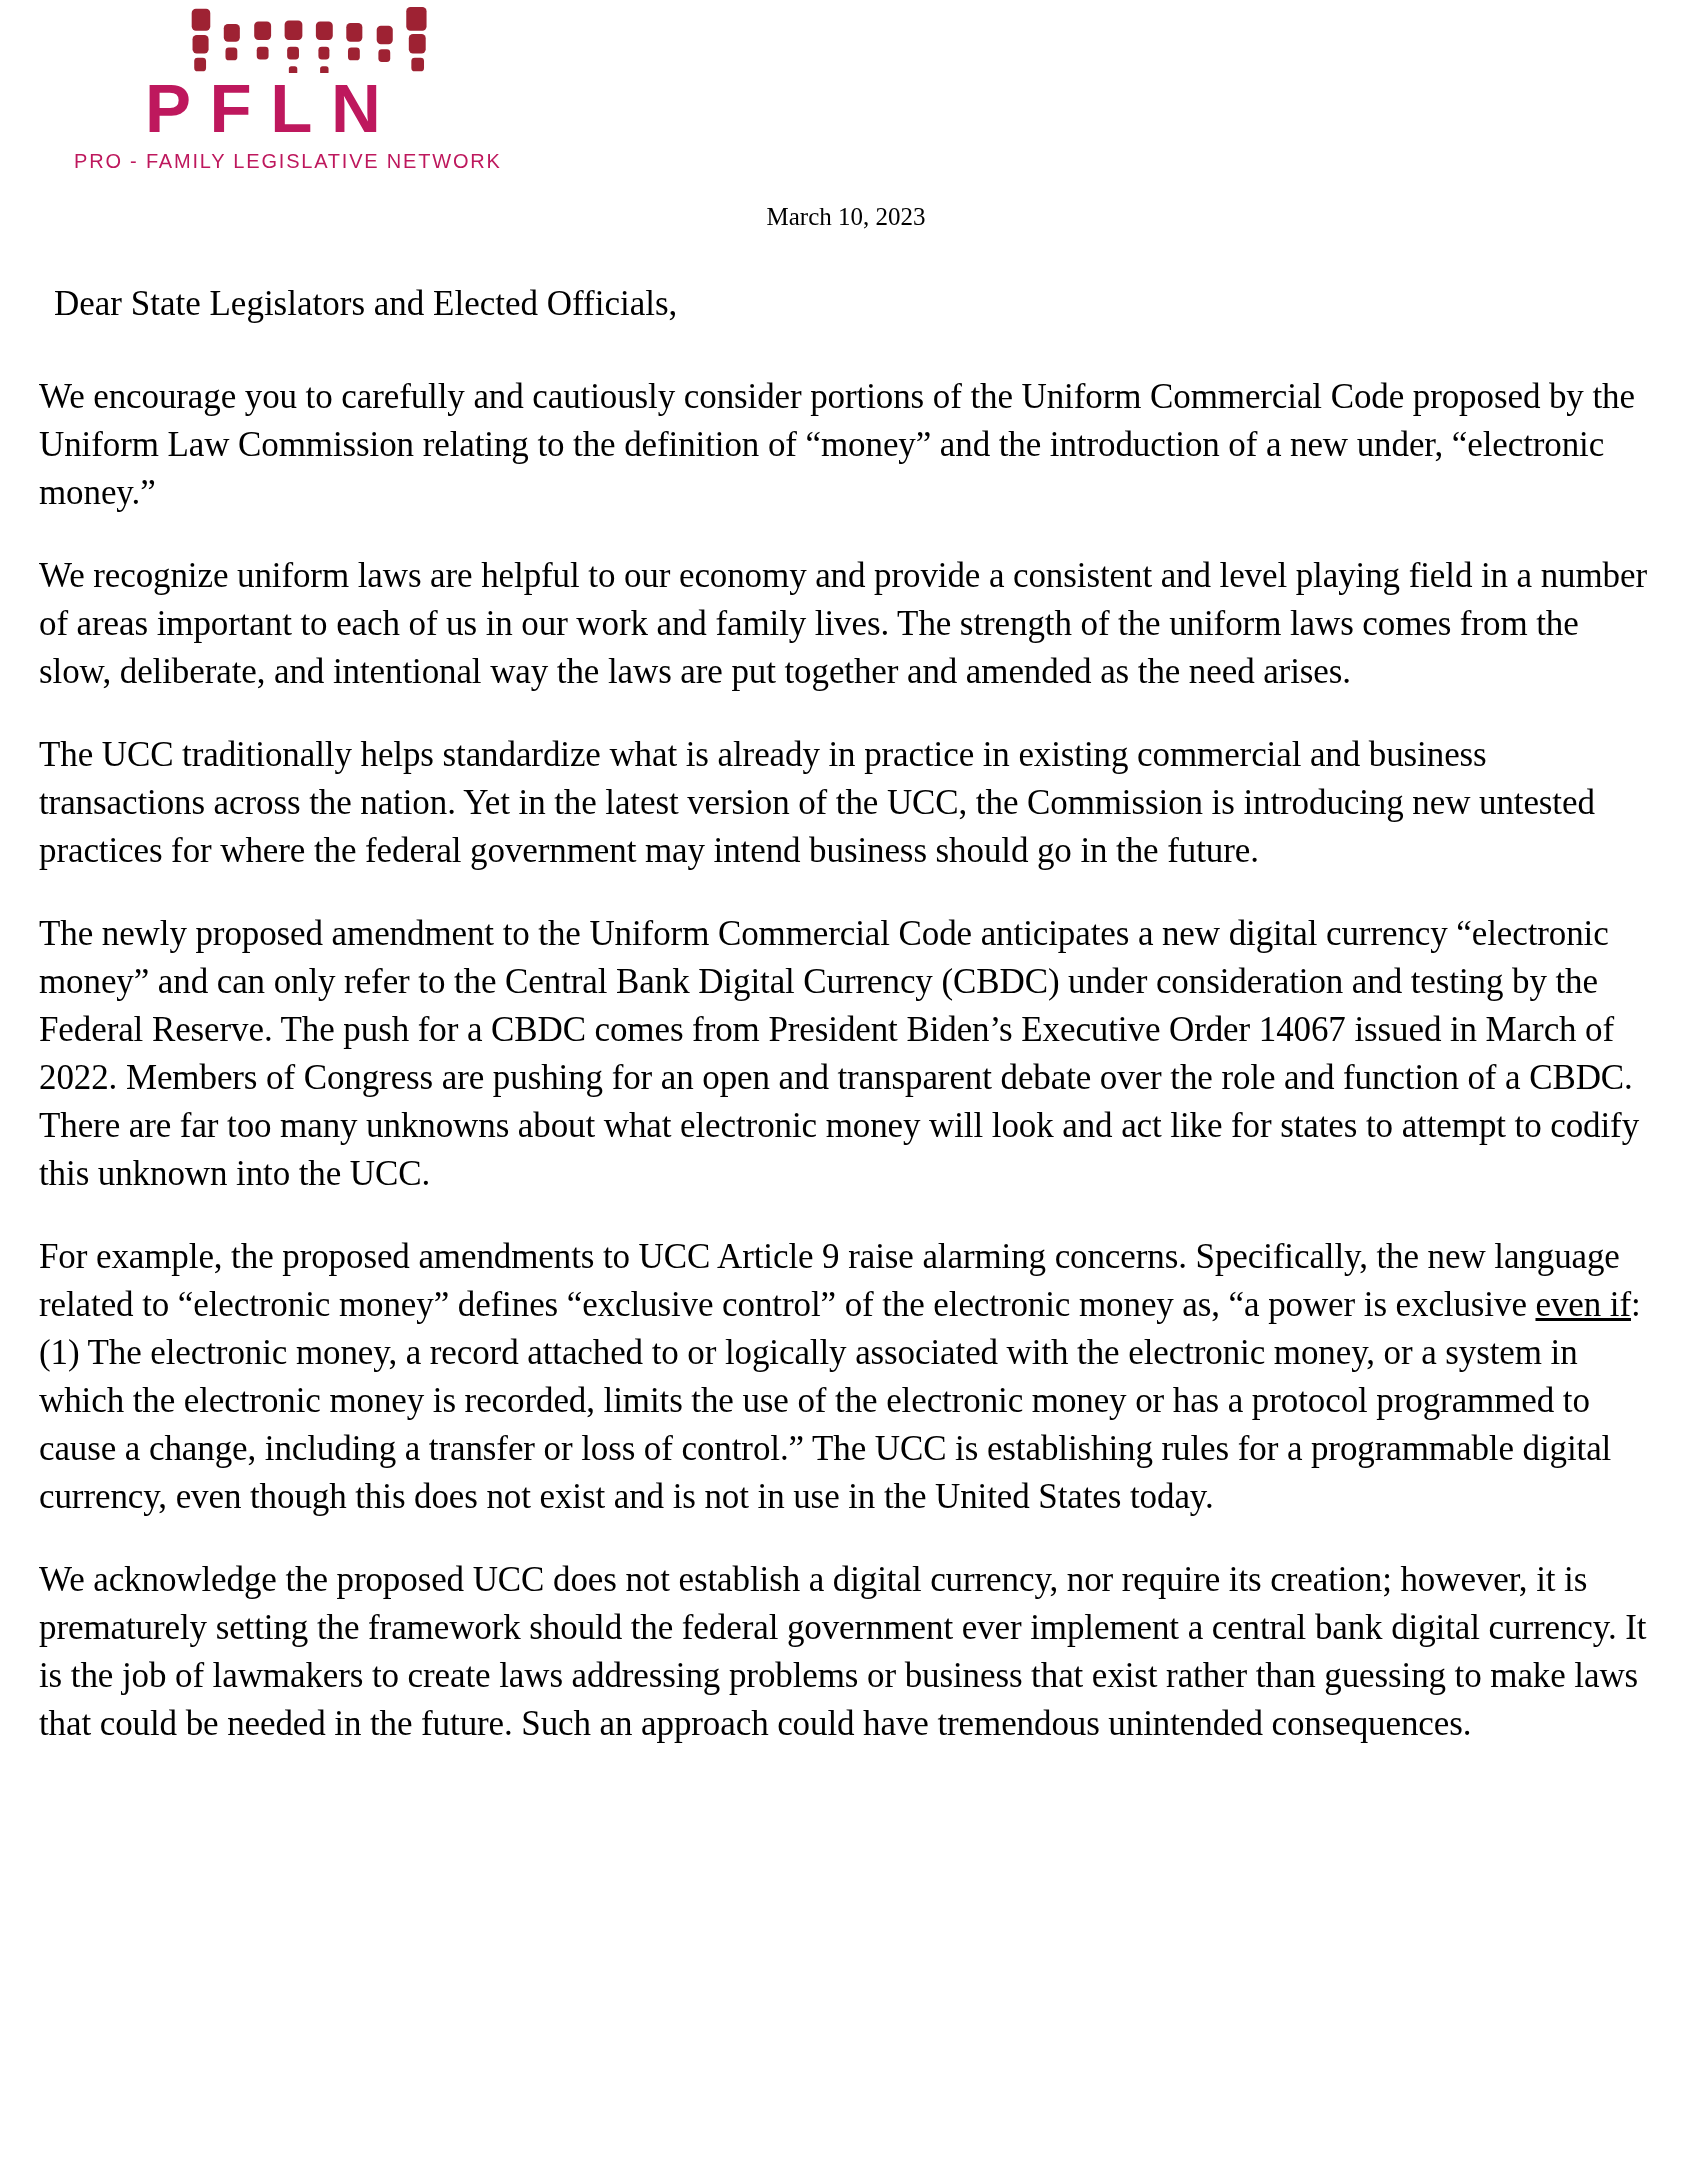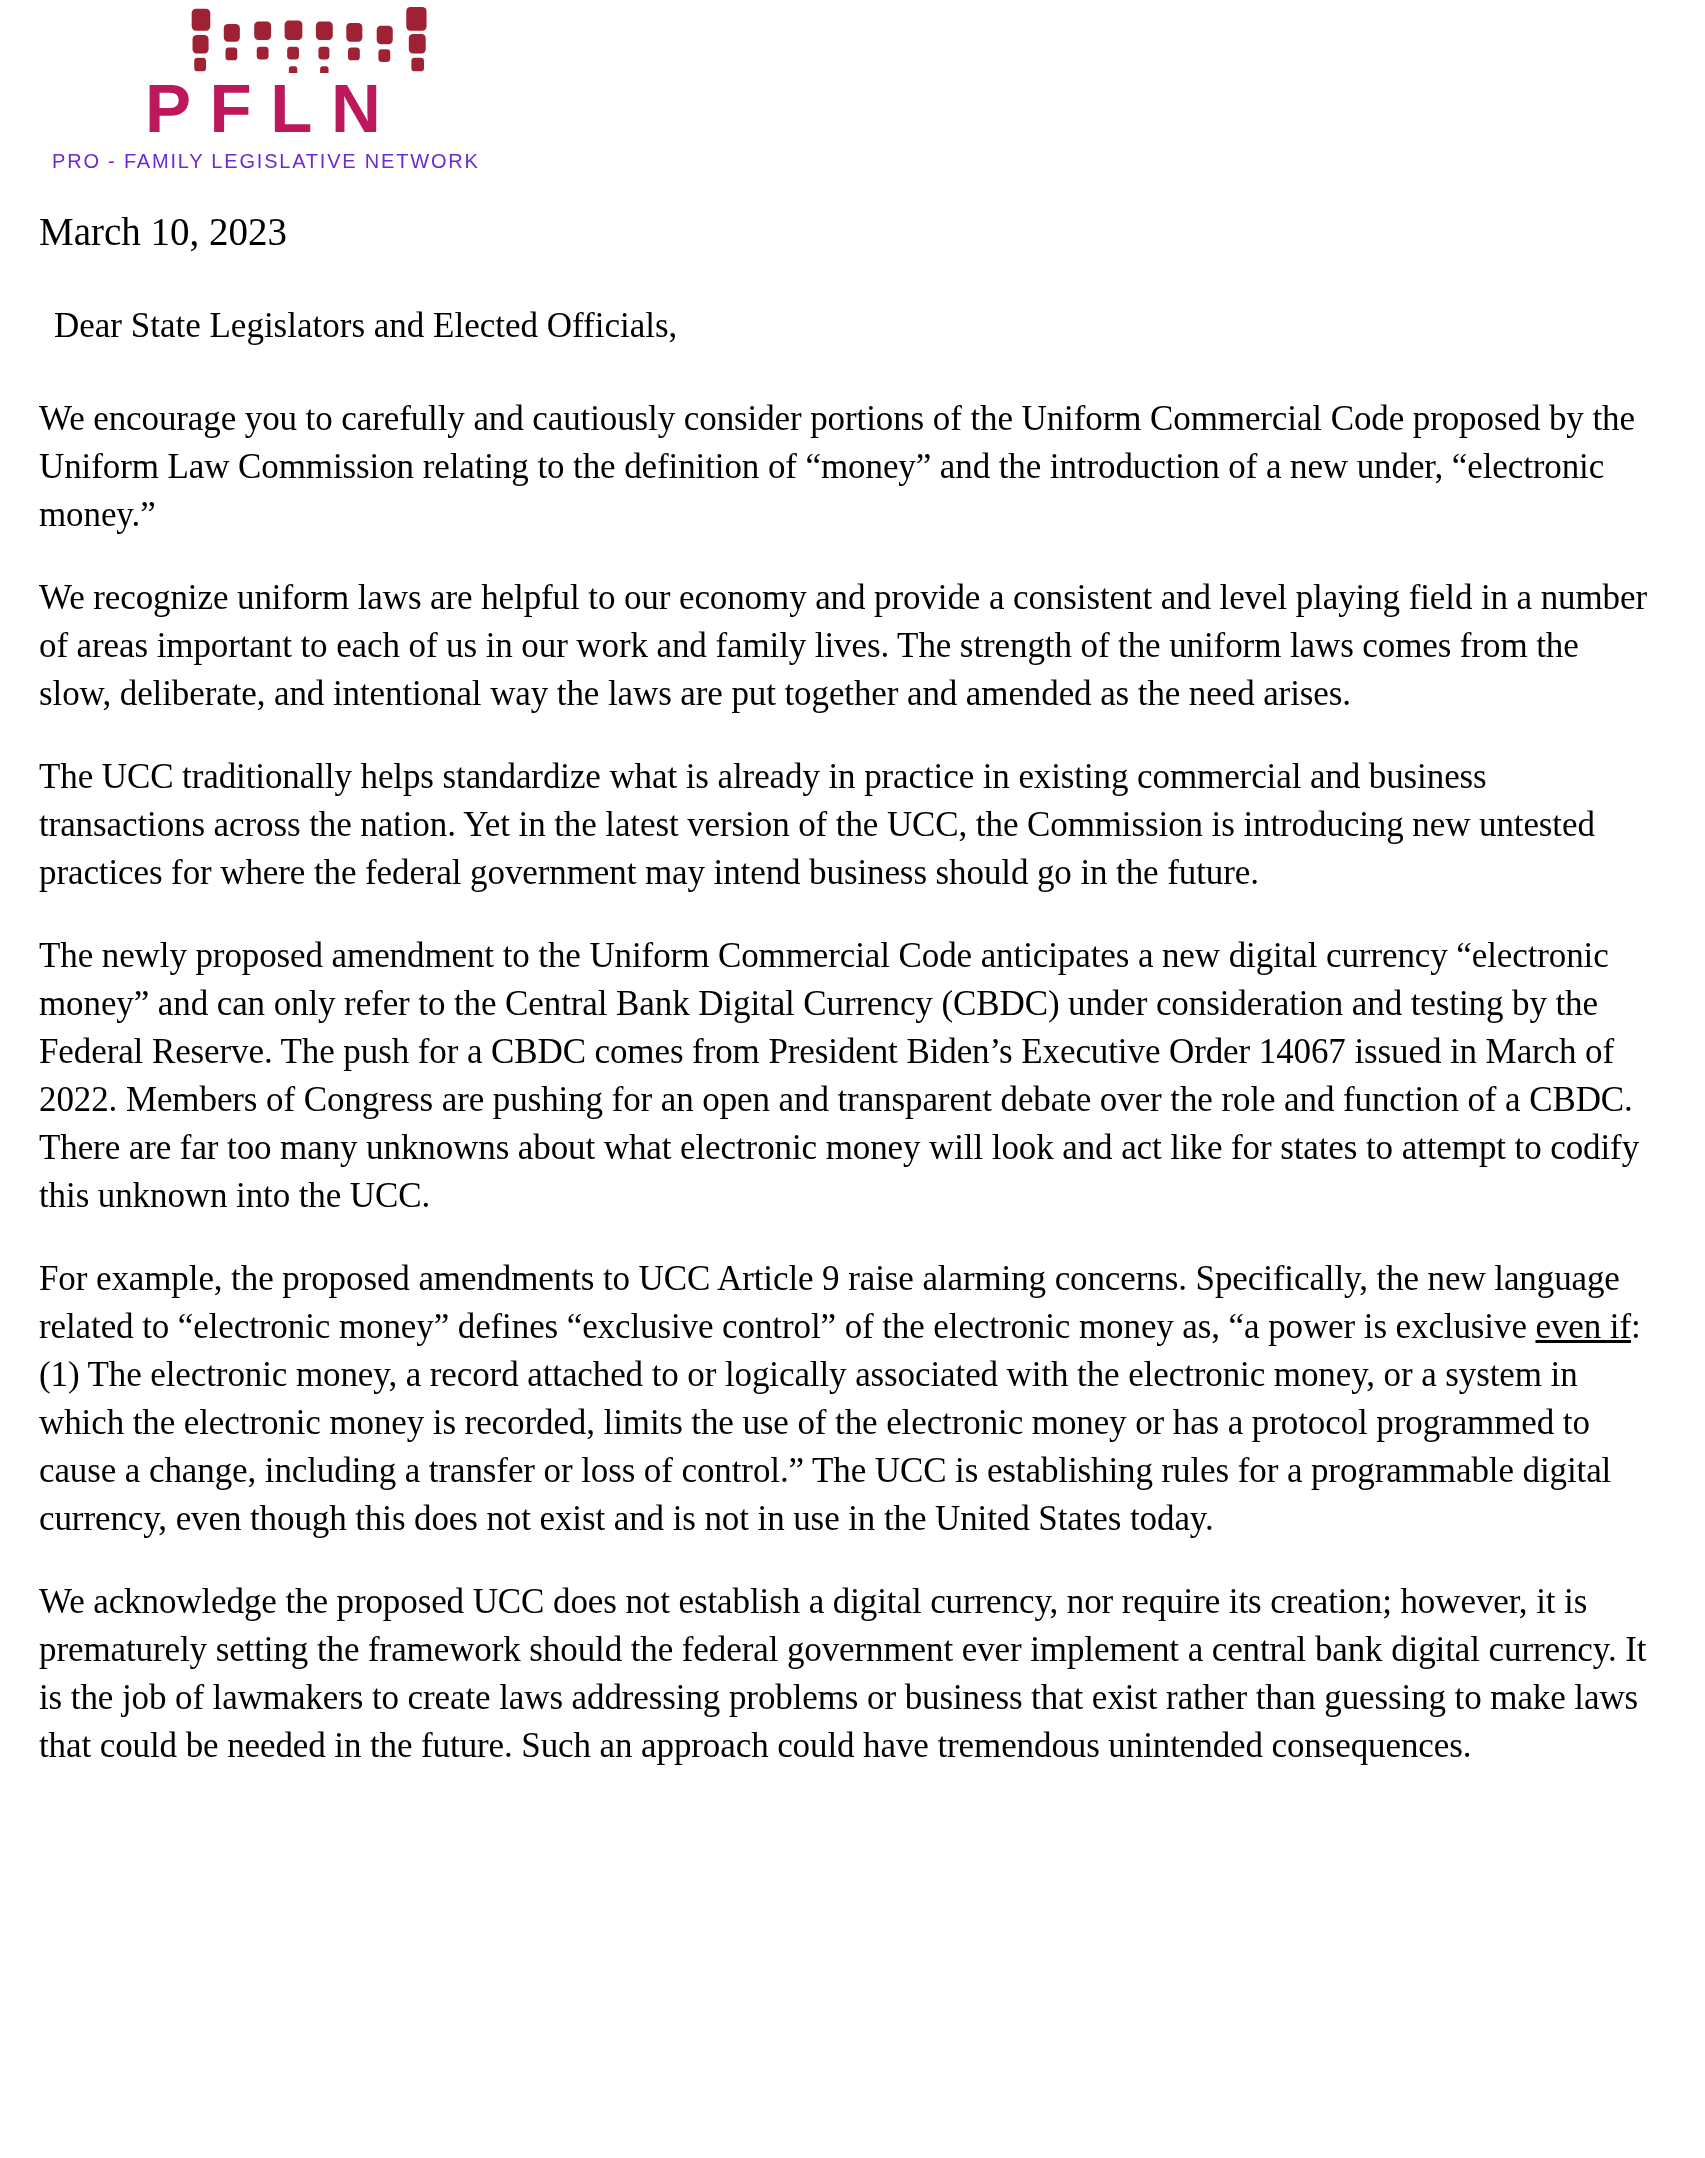--- a/index.html
+++ b/index.html
@@ -50,38 +50,39 @@
     top: 74px;
     font-family: "Liberation Sans", "DejaVu Sans", sans-serif;
     font-size: 69px;
     letter-spacing: 18.6px;
     font-weight: 700;
     color: #be185d;
     line-height: 1;
   }
   .logo-tagline {
     position: absolute;
-    left: 18px;
+    left: 40px;
     top: 150px;
     font-family: "Liberation Sans", "DejaVu Sans", sans-serif;
     font-size: 20px;
     letter-spacing: 1.8px;
     font-weight: 500;
-    color: #6d28d9;
+    color: #be185d;
     white-space: nowrap;
   }
 
   
   .body-wrap {
     padding: 0 52px 0 39px;
   }
   .date-line {
-    font-size: 39px;
+    font-size: 25px;
     line-height: 1.0;
-    margin: 16px 0 57px 0;
+    margin: 8px 0 57px 0;
+    text-align: center;
   }
   .salutation {
     font-size: 35px;
     line-height: 1.0;
     margin: 0 0 52px 15px;
   }
   p.para {
     font-size: 35px;
     line-height: 48px;
     margin: 0 0 35px 0;

